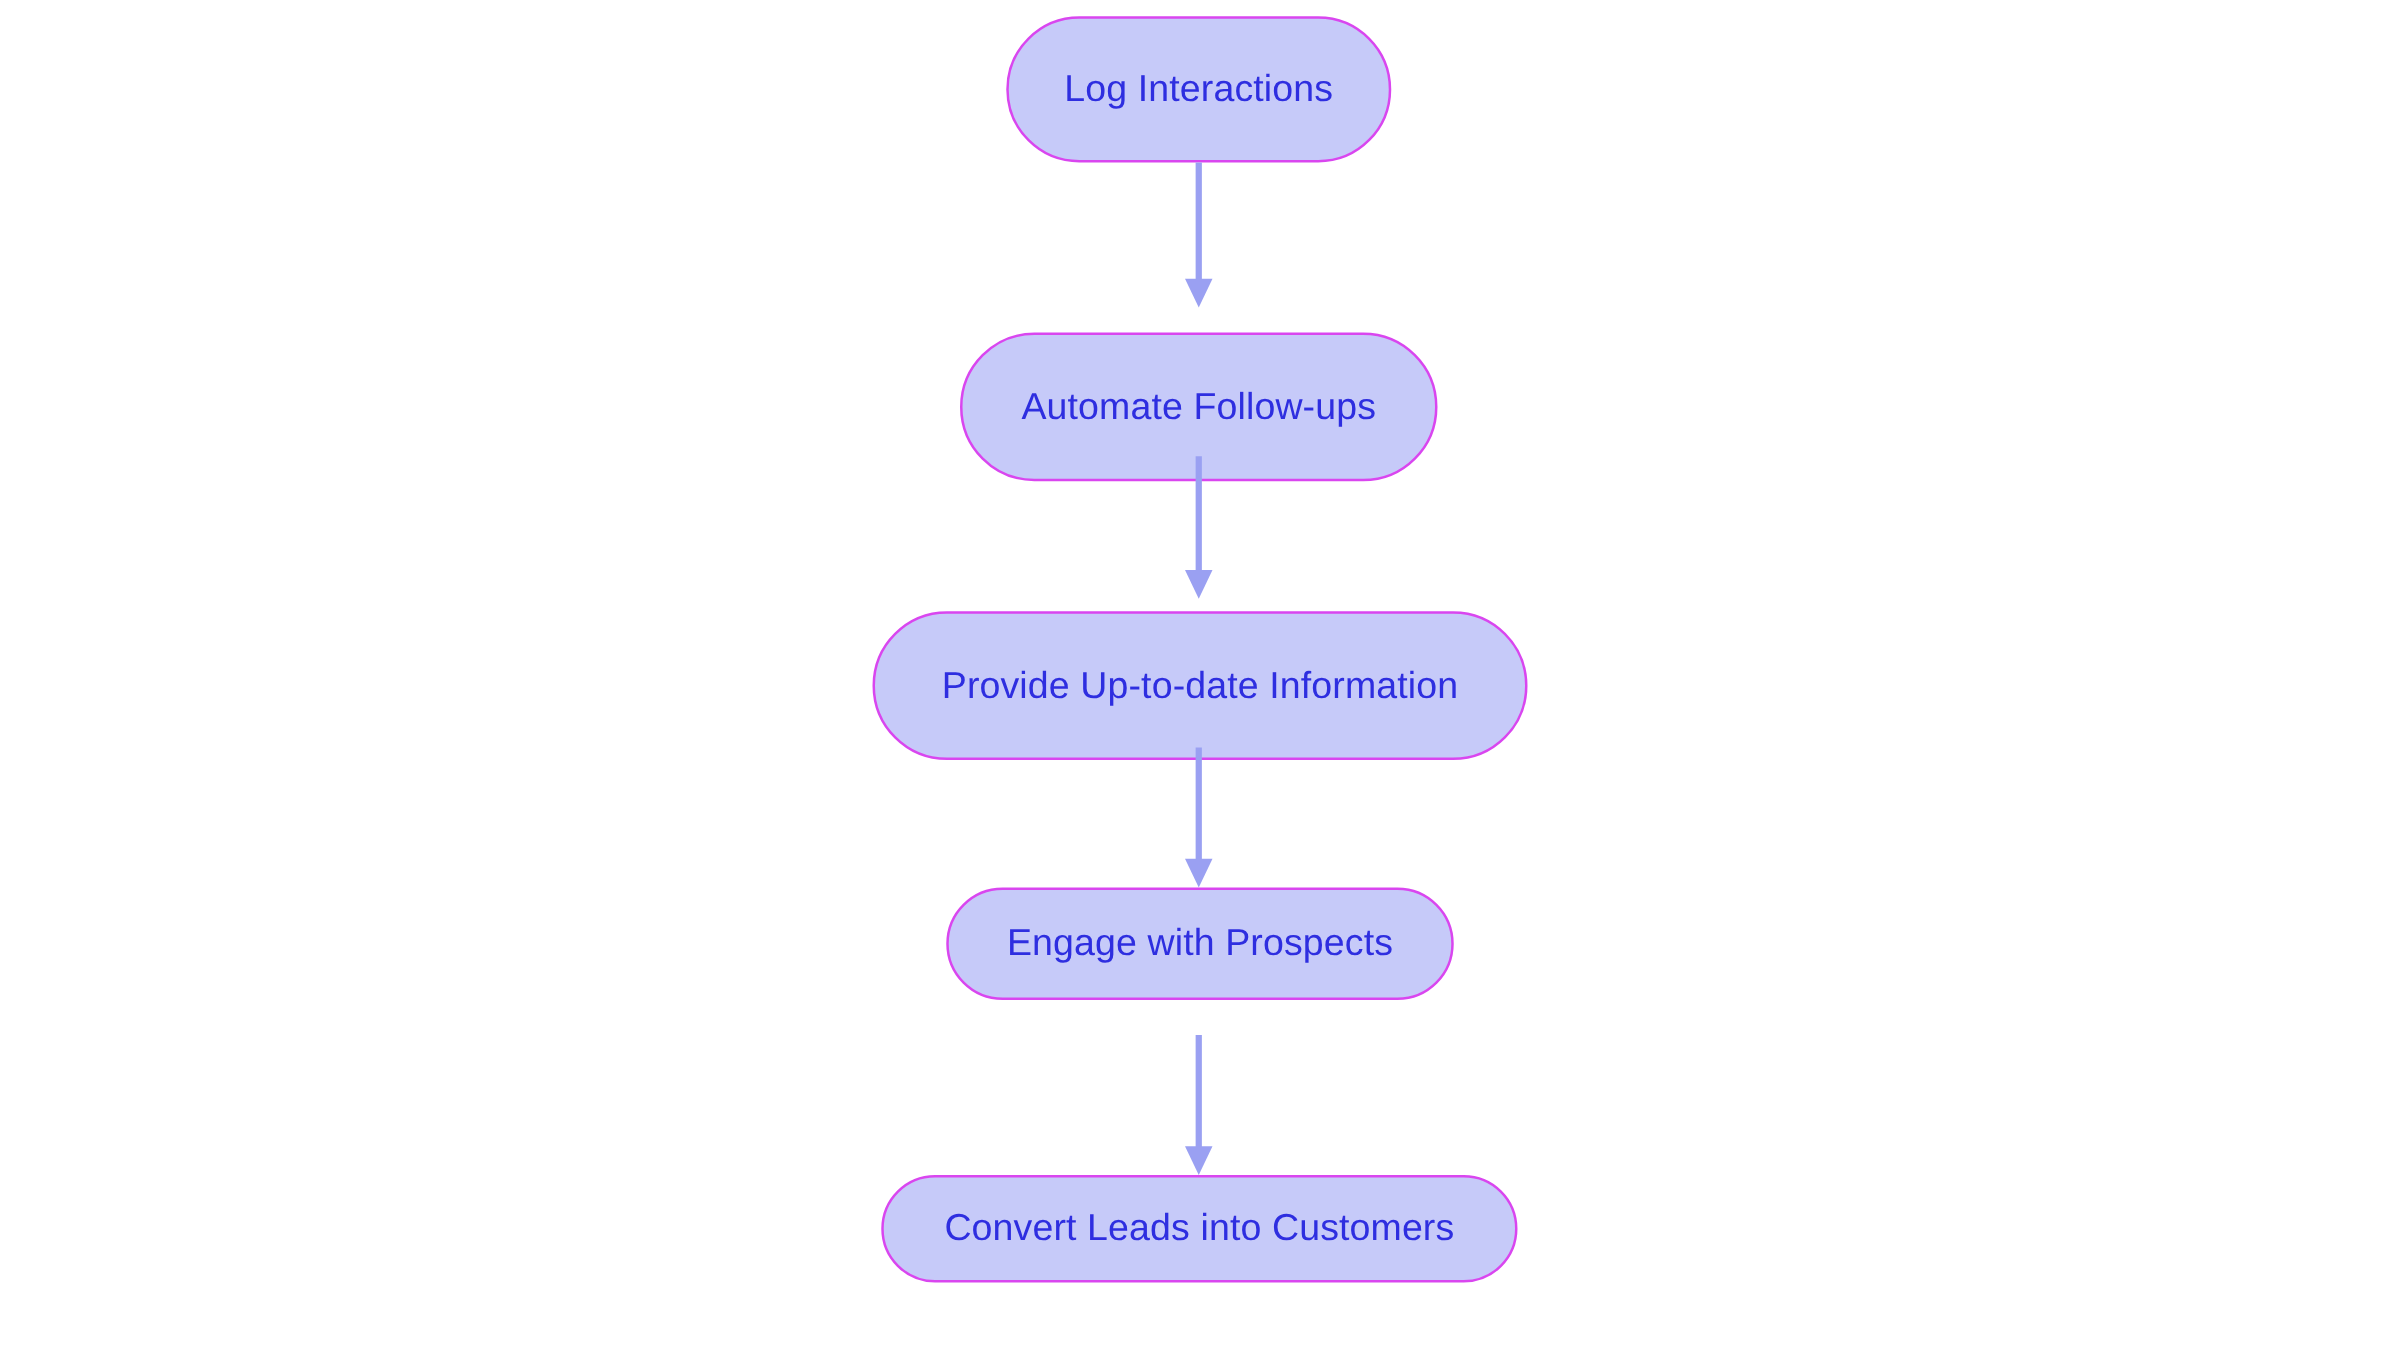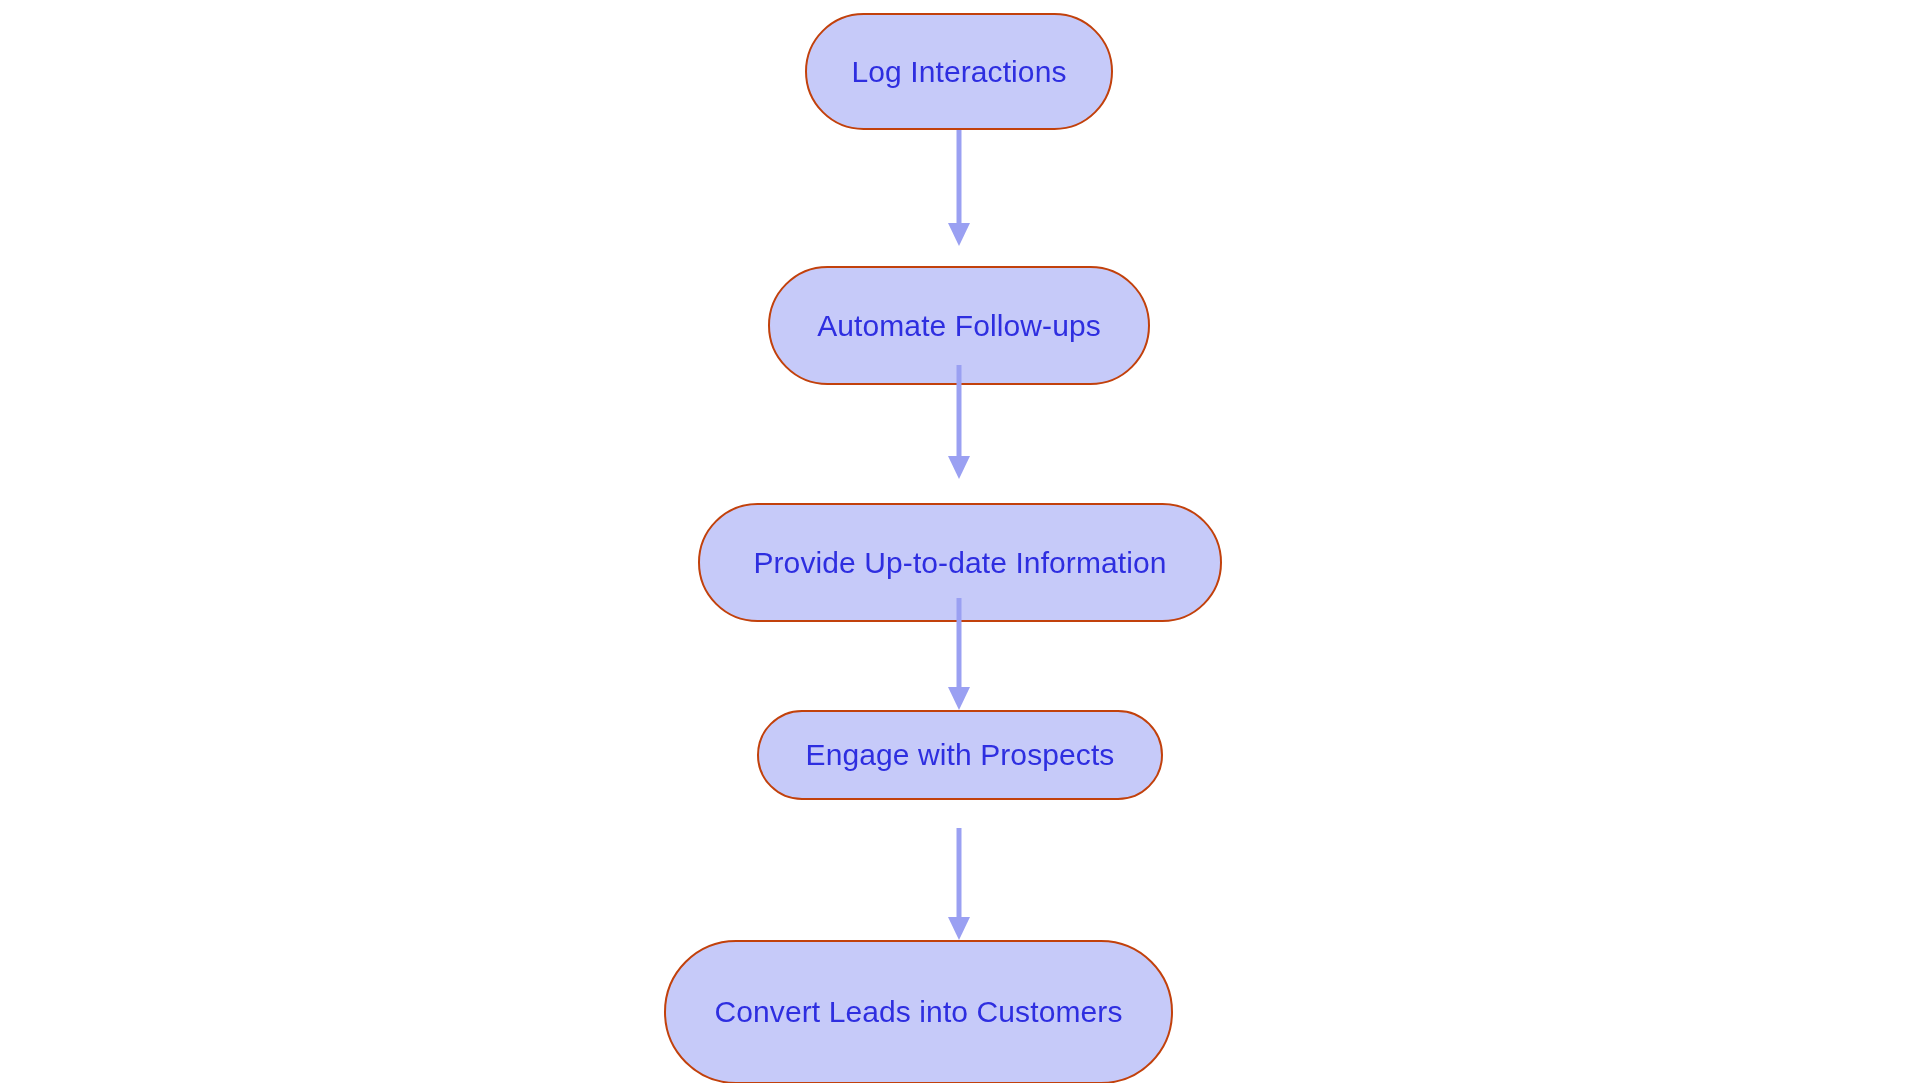--- a/index.html
+++ b/index.html
@@ -18,21 +18,21 @@
     position: relative;
     width: 1920px;
     height: 1083px;
     background: #ffffff;
   }
 
   .node {
     position: absolute;
     box-sizing: border-box;
     background: #c6caf9;
-    border: 2px solid #c2410c;
+    border: 2px solid #d946ef;
     border-radius: 9999px;
     display: flex;
     align-items: center;
     justify-content: center;
     color: #2e2ee0;
     font-size: 30px;
     font-weight: 400;
     letter-spacing: 0.1px;
     white-space: nowrap;
     line-height: 1;
@@ -55,23 +55,23 @@
   .connector svg {
     display: block;
     width: 100%;
     height: 100%;
     overflow: visible;
   }
 
   
   .node-0 { left: 805px;  top: 13px;   width: 308px; height: 117px; }
   .node-1 { left: 768px;  top: 246px;  width: 382px; height: 119px; margin-top: 20px; }
-  .node-2 { left: 698px;  top: 503px;  width: 524px; height: 119px; }
+  .node-2 { left: 698px;  top: 489px;  width: 524px; height: 119px; }
   .node-3 { left: 757px;  top: 710px;  width: 406px; height: 90px; }
-  .node-4 { left: 664px;  top: 940px;  width: 509px; height: 144px; }
+  .node-4 { left: 705px;  top: 940px;  width: 509px; height: 86px; }
 
   
   .conn-0 { left: 939px; top: 130px; height: 116px; }
   .conn-1 { left: 939px; top: 365px; height: 114px; }
   .conn-2 { left: 939px; top: 598px; height: 112px; }
   .conn-3 { left: 939px; top: 828px; height: 112px; }
 </style>
 </head>
 <body>
 

